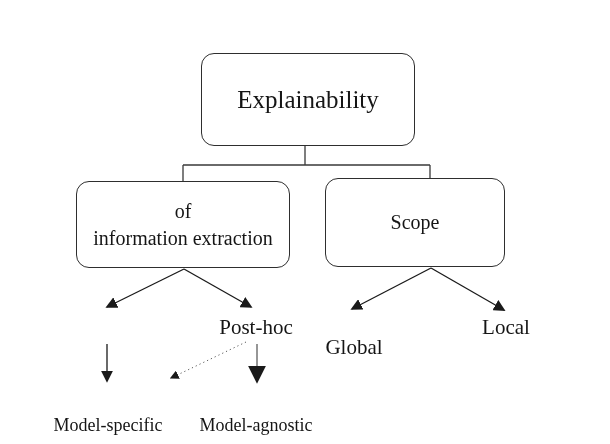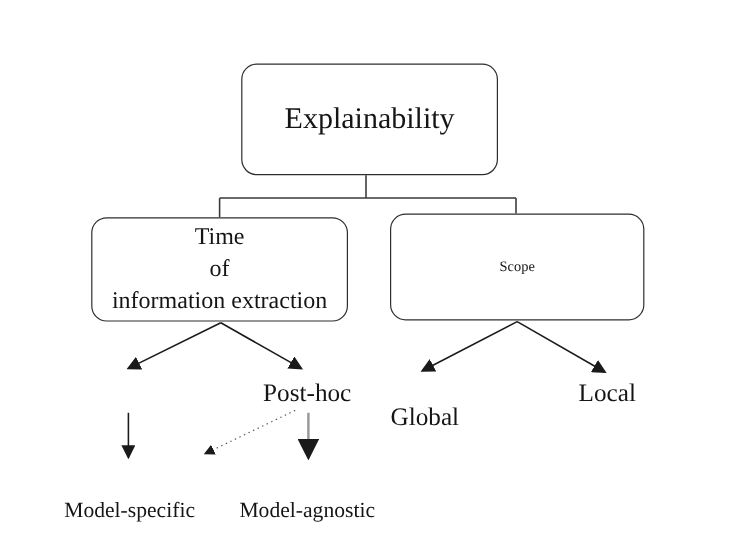--- a/index.html
+++ b/index.html
@@ -42,22 +42,22 @@
     line-height: 33px;
   }
   .box-time {
     left: 76px; top: 181px;
     width: 214px; height: 87px;
     font-size: 20px;
     line-height: 27px;
   }
   .box-scope {
     left: 325px; top: 178px;
-    width: 212px; height: 89px;
-    font-size: 12px;
+    width: 180px; height: 89px;
+    font-size: 20px;
   }
   .leaf-label {
     position: absolute;
     transform: translateX(-50%);
     white-space: nowrap;
     font-size: 21px;
     line-height: 22px;
   }
   .leaf-small {
     font-size: 18px;
@@ -95,21 +95,20 @@
     <line x1="257" y1="344" x2="257" y2="381" stroke="#969696" stroke-width="2" marker-end="url(#ah)"></line>
 
     <line x1="246" y1="342" x2="171" y2="378" stroke="#5a5a5a" stroke-width="1" stroke-dasharray="1.2 3" marker-end="url(#ah)"></line>
   </svg>
 
   <div class="node-box box-root">
     <span class="line">Explainability</span>
   </div>
 
   <div class="node-box box-time">
-    <span class="line">Time</span>
     <span class="line">of</span>
     <span class="line">information extraction</span>
   </div>
 
   <div class="node-box box-scope">
     <span class="line">Scope</span>
   </div>
 
   <div class="leaf-label lbl-posthoc">Post-hoc</div>
   <div class="leaf-label lbl-global">Global</div>

